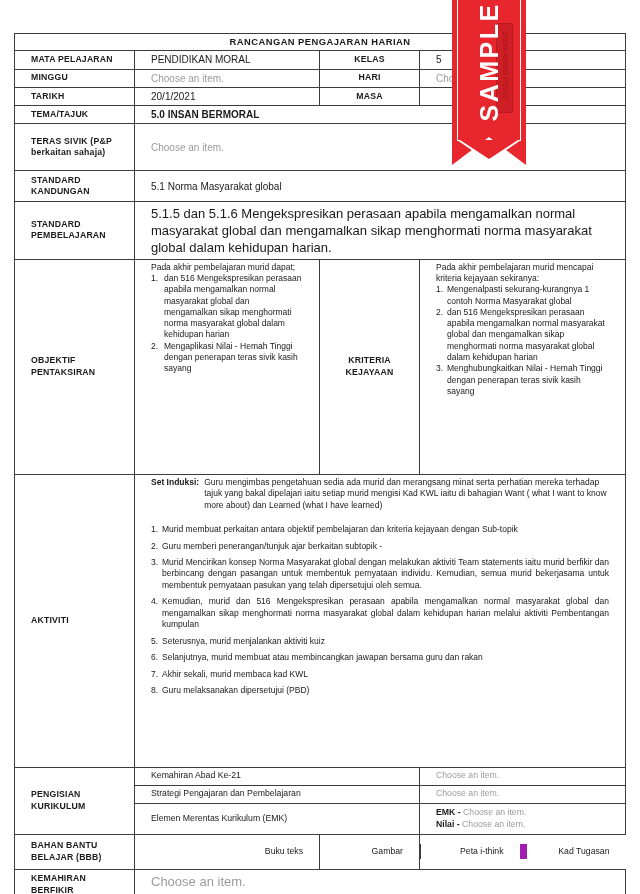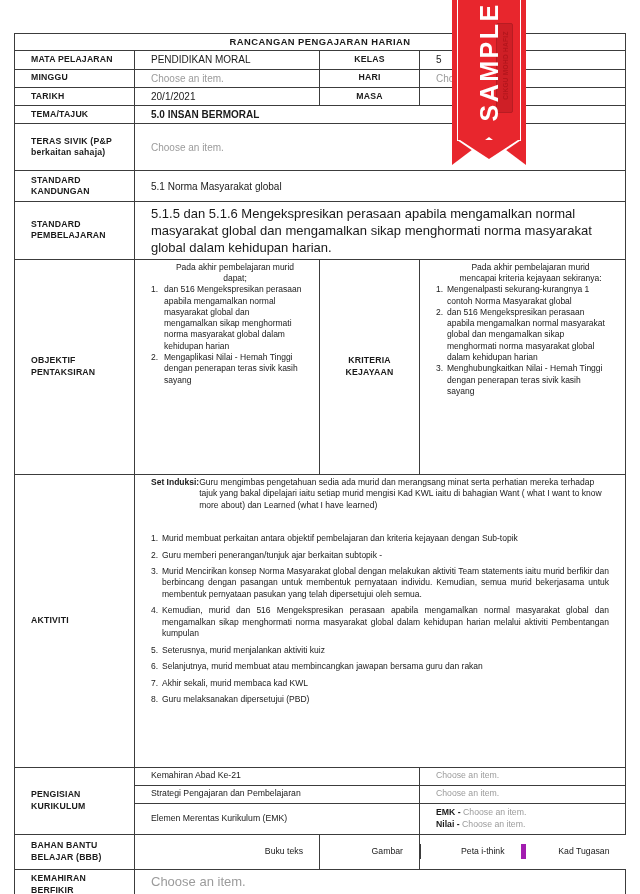--- a/index.html
+++ b/index.html
@@ -70,38 +70,39 @@
   .val {
     vertical-align: middle !important;
     font-size: 10px;
   }
   .val-top { vertical-align: top !important; font-size: 13px; }
   .bold { font-weight: bold; }
   .ph { color: #9b9b9b; }
 
   
   .objblock { font-size: 8.5px; line-height: 1.33; padding: 4px 5px 4px 5px; }
-  .objblock .lead { margin: 0 0 0 16px; text-align: center; }
+  .objblock .lead { margin: 0 0 0 0; }
   .olist { margin: 0; padding: 0; list-style: none; }
   .olist > li {
     position: relative;
     padding-left: 13px;
     margin: 0;
   }
   .olist > li > .num {
     position: absolute;
     left: 0; top: 0;
   }
   .olist.tight > li { padding-left: 11px; }
 
   
   .act { font-size: 8.5px; line-height: 1.35; padding: 5px 6px; }
   .setind {
     display: flex;
-    margin-bottom: 22px;
+    gap: 5px;
+    margin-bottom: 13px;
   }
   .setind .si-label { font-weight: bold; white-space: nowrap; flex: 0 0 auto; }
   .setind .si-text { flex: 1 1 auto; }
   .actlist { margin: 0; padding: 0; list-style: none; }
   .actlist > li {
     position: relative;
     padding-left: 11px;
     margin-bottom: 5px;
   }
   .actlist > li > .num { position: absolute; left: 0; top: 0; }
@@ -369,21 +370,21 @@
     </tr>
 
     <tr>
       <td class="lbl" style="height:30px">BAHAN BANTU BELAJAR (BBB)</td>
       <td class="bbb" style="width:123px">Buku teks</td>
       <td class="bbb" style="width:123px">Gambar</td>
       <td class="bbb" style="padding:0;border:none">
         <table style="width:100%;border-collapse:collapse;table-layout:fixed;height:100%">
           <tbody>
                 <tr>
-            <td class="bbb" style="border:1px solid #3c3c3c;border-top:none;border-bottom:none;border-right:5px solid #a21caf">Peta i-think</td>
+            <td class="bbb" style="border:1px solid #3c3c3c;border-top:none;border-bottom:none;border-right:7px solid #a21caf">Peta i-think</td>
             <td class="bbb" style="border:1px solid #f97316;border-top:none;border-bottom:none;border-left:none;border-right:none">Kad Tugasan</td>
           </tr>
         </tbody>
             </table>
       </td>
     </tr>
 
     <tr>
       <td class="lbl" style="height:26px">KEMAHIRAN BERFIKIR</td>
       <td class="val-top ph" colspan="3" style="padding-top:3px">Choose an item.</td>

